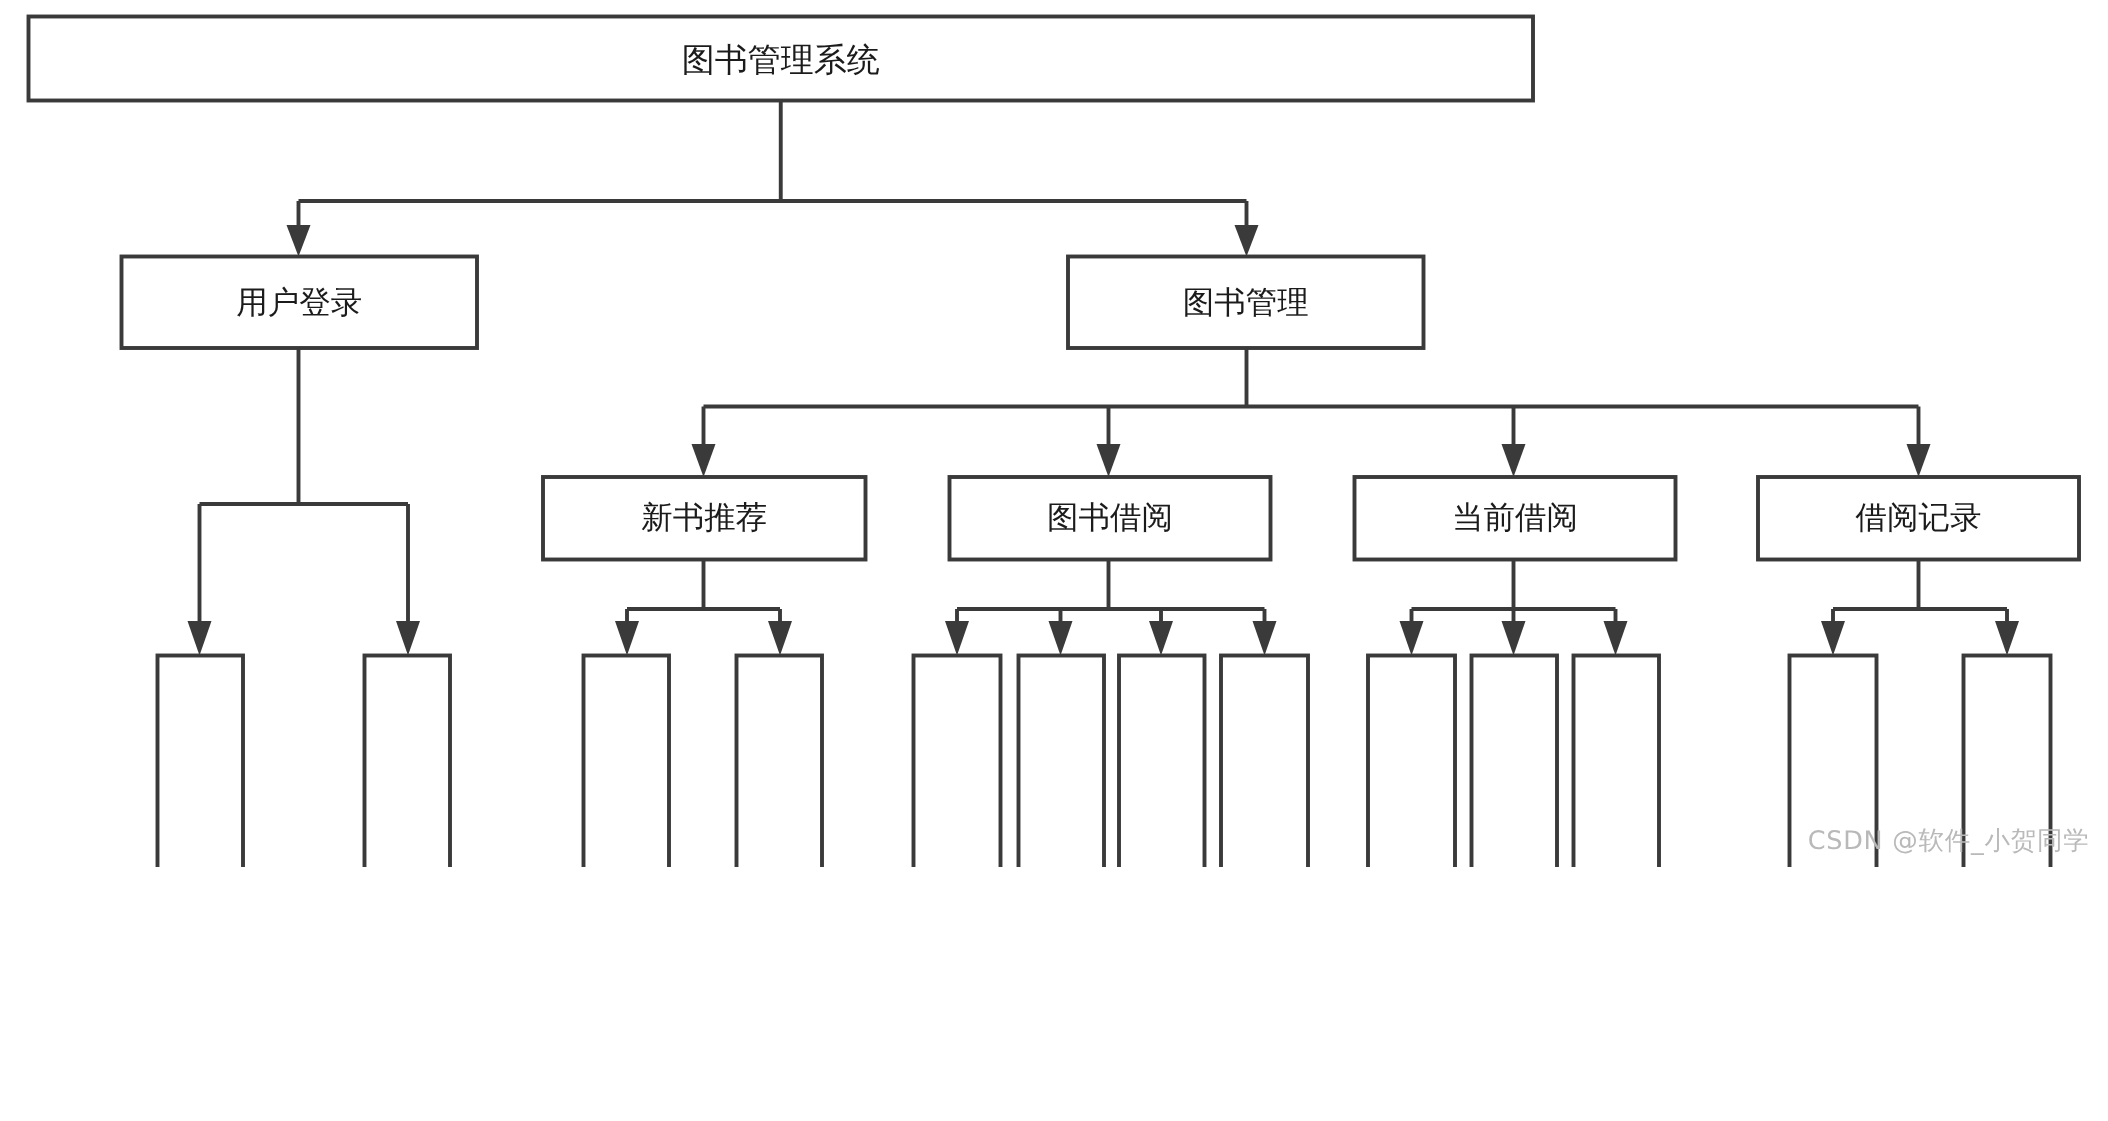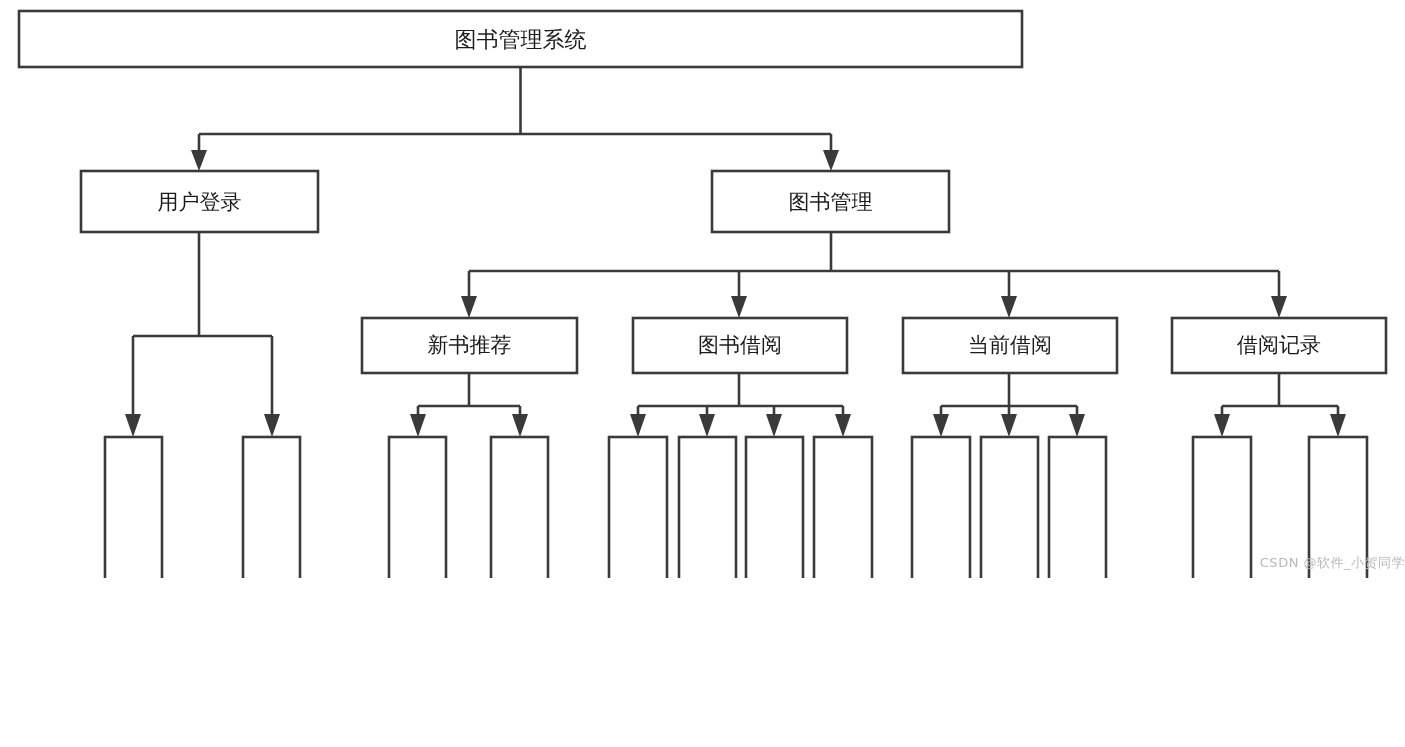--- a/index.html
+++ b/index.html
@@ -63,24 +63,24 @@
     font-size: 22px;
     line-height: 1.04;
     letter-spacing: 2.5px;
     color: #1b1b1b;
     white-space: nowrap;
     pointer-events: none;
     text-align: center;
   }
   .watermark {
     position: absolute;
-    right: 0;
+    right: 12px;
     bottom: 6px;
     font-family: "DejaVu Sans", "Liberation Sans", sans-serif;
-    font-size: 13px;
+    font-size: 17px;
     color: #b9b9b9;
     letter-spacing: 0.5px;
     white-space: nowrap;
   }
 </style>
 </head>
 <body>
 
 <div id="diagram-root">
 

